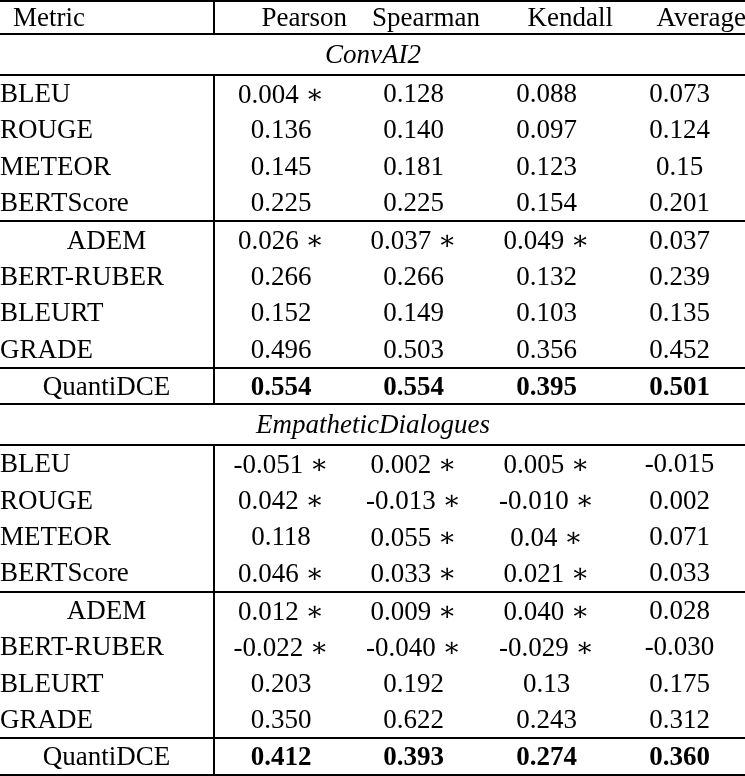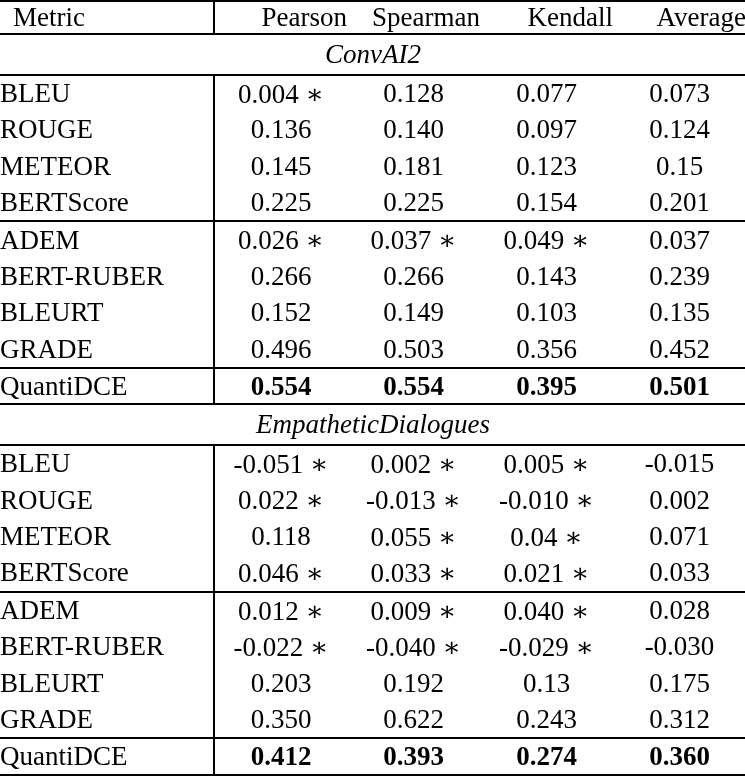--- a/index.html
+++ b/index.html
@@ -55,21 +55,21 @@
     vertical-align: middle;
     padding: 0;
   }
   td.metric-cell {
     text-align: left;
     padding-left: 13px;
     border-right: 2px solid #000;
   }
   td.value-cell { text-align: center; }
 
-  tr.group-start td { border-top: 2px solid #000; }
+  tr.group-start td { border-top: 2px solid #000; text-align: center; }
   tr.bold-values td.value-cell { font-weight: bold; }
 </style>
 </head>
 <body>
 
 <table class="paper-table">
   <colgroup>
     <col class="metric-col">
     <col class="data-col">
     <col class="data-col">
@@ -86,21 +86,21 @@
     </tr>
   </thead>
   <tbody id="table-body">
       <tr class="section-row">
         <td colspan="5">ConvAI2</td>
       </tr>
       <tr class="data-row">
         <td class="metric-cell">BLEU</td>
         <td class="value-cell">0.004 ∗</td>
         <td class="value-cell">0.128</td>
-        <td class="value-cell">0.077</td>
+        <td class="value-cell">0.088</td>
         <td class="value-cell">0.073</td>
       </tr>
       <tr class="data-row">
         <td class="metric-cell">ROUGE</td>
         <td class="value-cell">0.136</td>
         <td class="value-cell">0.140</td>
         <td class="value-cell">0.097</td>
         <td class="value-cell">0.124</td>
       </tr>
       <tr class="data-row">
@@ -121,21 +121,21 @@
         <td class="metric-cell">ADEM</td>
         <td class="value-cell">0.026 ∗</td>
         <td class="value-cell">0.037 ∗</td>
         <td class="value-cell">0.049 ∗</td>
         <td class="value-cell">0.037</td>
       </tr>
       <tr class="data-row">
         <td class="metric-cell">BERT-RUBER</td>
         <td class="value-cell">0.266</td>
         <td class="value-cell">0.266</td>
-        <td class="value-cell">0.143</td>
+        <td class="value-cell">0.132</td>
         <td class="value-cell">0.239</td>
       </tr>
       <tr class="data-row">
         <td class="metric-cell">BLEURT</td>
         <td class="value-cell">0.152</td>
         <td class="value-cell">0.149</td>
         <td class="value-cell">0.103</td>
         <td class="value-cell">0.135</td>
       </tr>
       <tr class="data-row">
@@ -157,21 +157,21 @@
       </tr>
       <tr class="data-row">
         <td class="metric-cell">BLEU</td>
         <td class="value-cell">-0.051 ∗</td>
         <td class="value-cell">0.002 ∗</td>
         <td class="value-cell">0.005 ∗</td>
         <td class="value-cell">-0.015</td>
       </tr>
       <tr class="data-row">
         <td class="metric-cell">ROUGE</td>
-        <td class="value-cell">0.022 ∗</td>
+        <td class="value-cell">0.042 ∗</td>
         <td class="value-cell">-0.013 ∗</td>
         <td class="value-cell">-0.010 ∗</td>
         <td class="value-cell">0.002</td>
       </tr>
       <tr class="data-row">
         <td class="metric-cell">METEOR</td>
         <td class="value-cell">0.118</td>
         <td class="value-cell">0.055 ∗</td>
         <td class="value-cell">0.04 ∗</td>
         <td class="value-cell">0.071</td>

